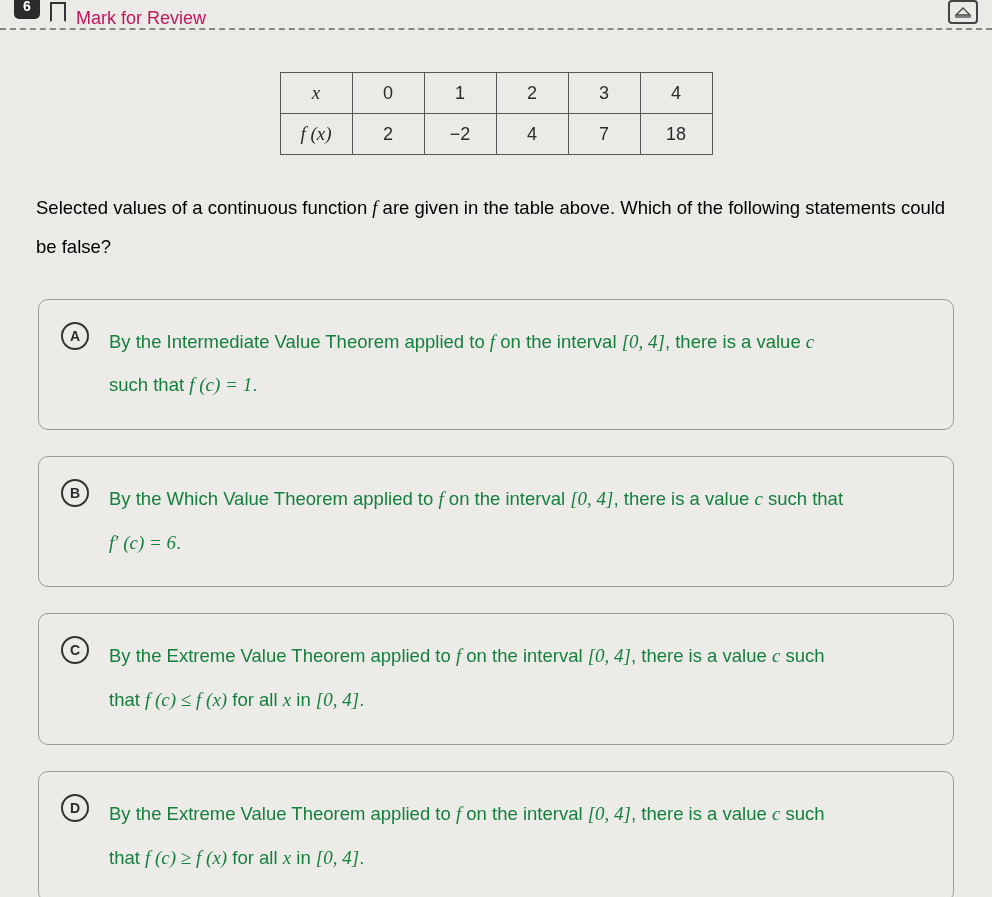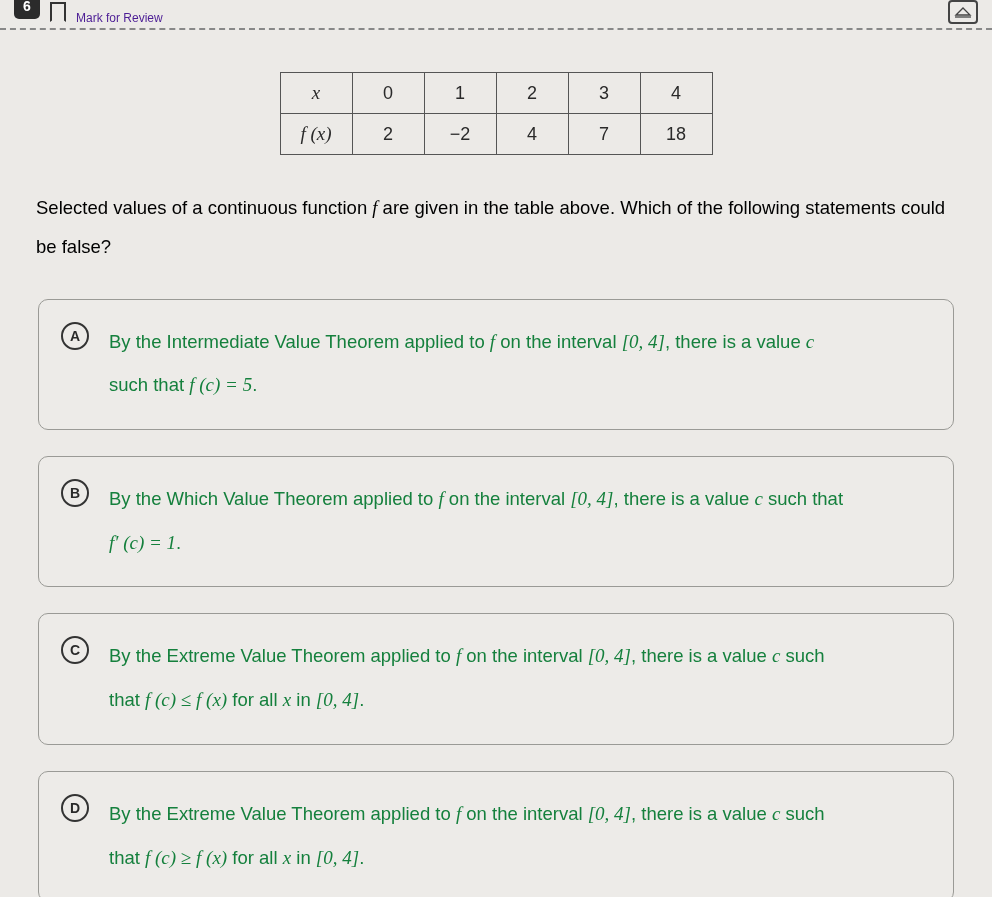--- a/index.html
+++ b/index.html
@@ -36,21 +36,21 @@
     position: relative;
     top: -6px;
   }
   .bookmark-icon {
     width: 16px; height: 20px;
     border: 2px solid #333;
     border-bottom: none;
     position: relative;
     clip-path: polygon(0 0, 100% 0, 100% 100%, 50% 70%, 0 100%);
   }
-  .mark-label { font-size: 12px; color: #4c1d95; margin-top: 12px; }
+  .mark-label { font-size: 18px; color: #be185d; margin-top: 12px; }
   .eraser-badge {
     width: 30px; height: 24px;
     border: 2px solid #444;
     border-radius: 4px;
     display:flex; align-items:center; justify-content:center;
     font-size:11px;
   }
   .content { padding: 36px 36px 40px 36px; }
   .table-wrap { display:flex; justify-content:center; margin: 6px 0 34px 0; }
   table.data {
@@ -152,28 +152,28 @@
 
     <div class="question-text">
       <span>Selected values of a continuous function </span><span class="fvar">f</span><span> are given in the table above. Which of the following statements could be false?</span>
     </div>
 
     <div class="choices">
 
       <div class="choice">
         <div class="choice-letter">A</div>
         <div class="choice-body">
-          <span>By the Intermediate Value Theorem applied to </span><span class="math">f</span><span> on the interval </span><span class="math">[0, 4]</span><span>, there is a value </span><span class="math">c</span><br><span> such that </span><span class="math">f (c) = 5</span><span>.</span>
+          <span>By the Intermediate Value Theorem applied to </span><span class="math">f</span><span> on the interval </span><span class="math">[0, 4]</span><span>, there is a value </span><span class="math">c</span><br><span> such that </span><span class="math">f (c) = 1</span><span>.</span>
         </div>
       </div>
 
       <div class="choice">
         <div class="choice-letter">B</div>
         <div class="choice-body">
-          <span>By the Which Value Theorem applied to </span><span class="math">f</span><span> on the interval </span><span class="math">[0, 4]</span><span>, there is a value </span><span class="math">c</span><span> such that </span><br><span class="math">f′ (c) = 1</span><span>.</span>
+          <span>By the Which Value Theorem applied to </span><span class="math">f</span><span> on the interval </span><span class="math">[0, 4]</span><span>, there is a value </span><span class="math">c</span><span> such that </span><br><span class="math">f′ (c) = 6</span><span>.</span>
         </div>
       </div>
 
       <div class="choice">
         <div class="choice-letter">C</div>
         <div class="choice-body"><span>By the Extreme Value Theorem applied to </span><span class="math">f</span><span> on the interval </span><span class="math">[0, 4]</span><span>, there is a value </span><span class="math">c</span><span> such</span><br><span>that </span><span class="math">f (c) ≤ f (x)</span><span> for all </span><span class="math">x</span><span> in </span><span class="math">[0, 4]</span><span>.</span></div>
       </div>
 
       <div class="choice">
         <div class="choice-letter">D</div>

